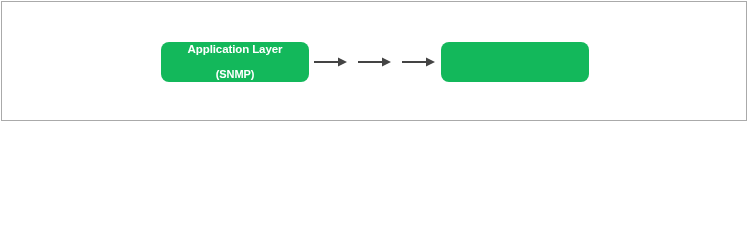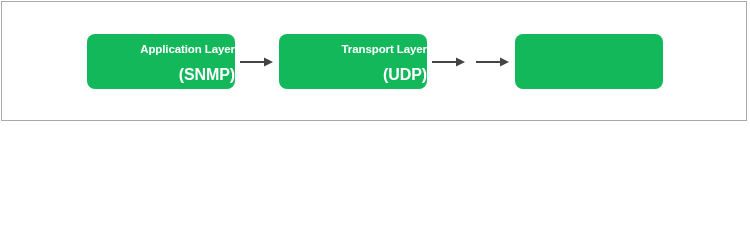--- a/index.html
+++ b/index.html
@@ -37,39 +37,39 @@
     display: flex;
     flex-direction: row;
     align-items: center;
     justify-content: center;
     box-sizing: border-box;
     padding: 0 13px;
   }
   .node {
     flex: 0 0 auto;
     width: 148px;
-    height: 55px;
+    height: 40px;
     background: #13b85b;
     border-radius: 8px;
     display: flex;
     flex-direction: column;
-    align-items: flex-end;
+    align-items: center;
     justify-content: center;
     box-sizing: border-box;
     color: #ffffff;
   }
   .node-line1 {
     font-size: 11.5px;
     font-weight: bold;
     line-height: 15px;
     letter-spacing: -0.1px;
     white-space: nowrap;
   }
   .node-line2 {
-    font-size: 16px;
+    font-size: 11px;
     font-weight: bold;
     line-height: 15px;
     letter-spacing: -0.1px;
     white-space: nowrap;
     margin-top: 10px;
   }
   .connector {
     flex: 0 0 auto;
     width: 44px;
     height: 14px;
@@ -97,24 +97,20 @@
 
     <div class="connector">
       <span>
         <svg width="34" height="12" viewBox="0 0 34 12" aria-hidden="true">
           <line x1="0" y1="6" x2="25" y2="6" stroke="#444444" stroke-width="2"></line>
           <polygon points="24,1.5 33,6 24,10.5" fill="#444444"></polygon>
         </svg>
       </span>
     </div>
 
-    <div class="node">
-      <div class="node-line1">Transport Layer</div>
-      <div class="node-line2">(UDP)</div>
-    </div>
 
     <div class="connector">
       <span>
         <svg width="34" height="12" viewBox="0 0 34 12" aria-hidden="true">
           <line x1="0" y1="6" x2="25" y2="6" stroke="#444444" stroke-width="2"></line>
           <polygon points="24,1.5 33,6 24,10.5" fill="#444444"></polygon>
         </svg>
       </span>
     </div>
 

